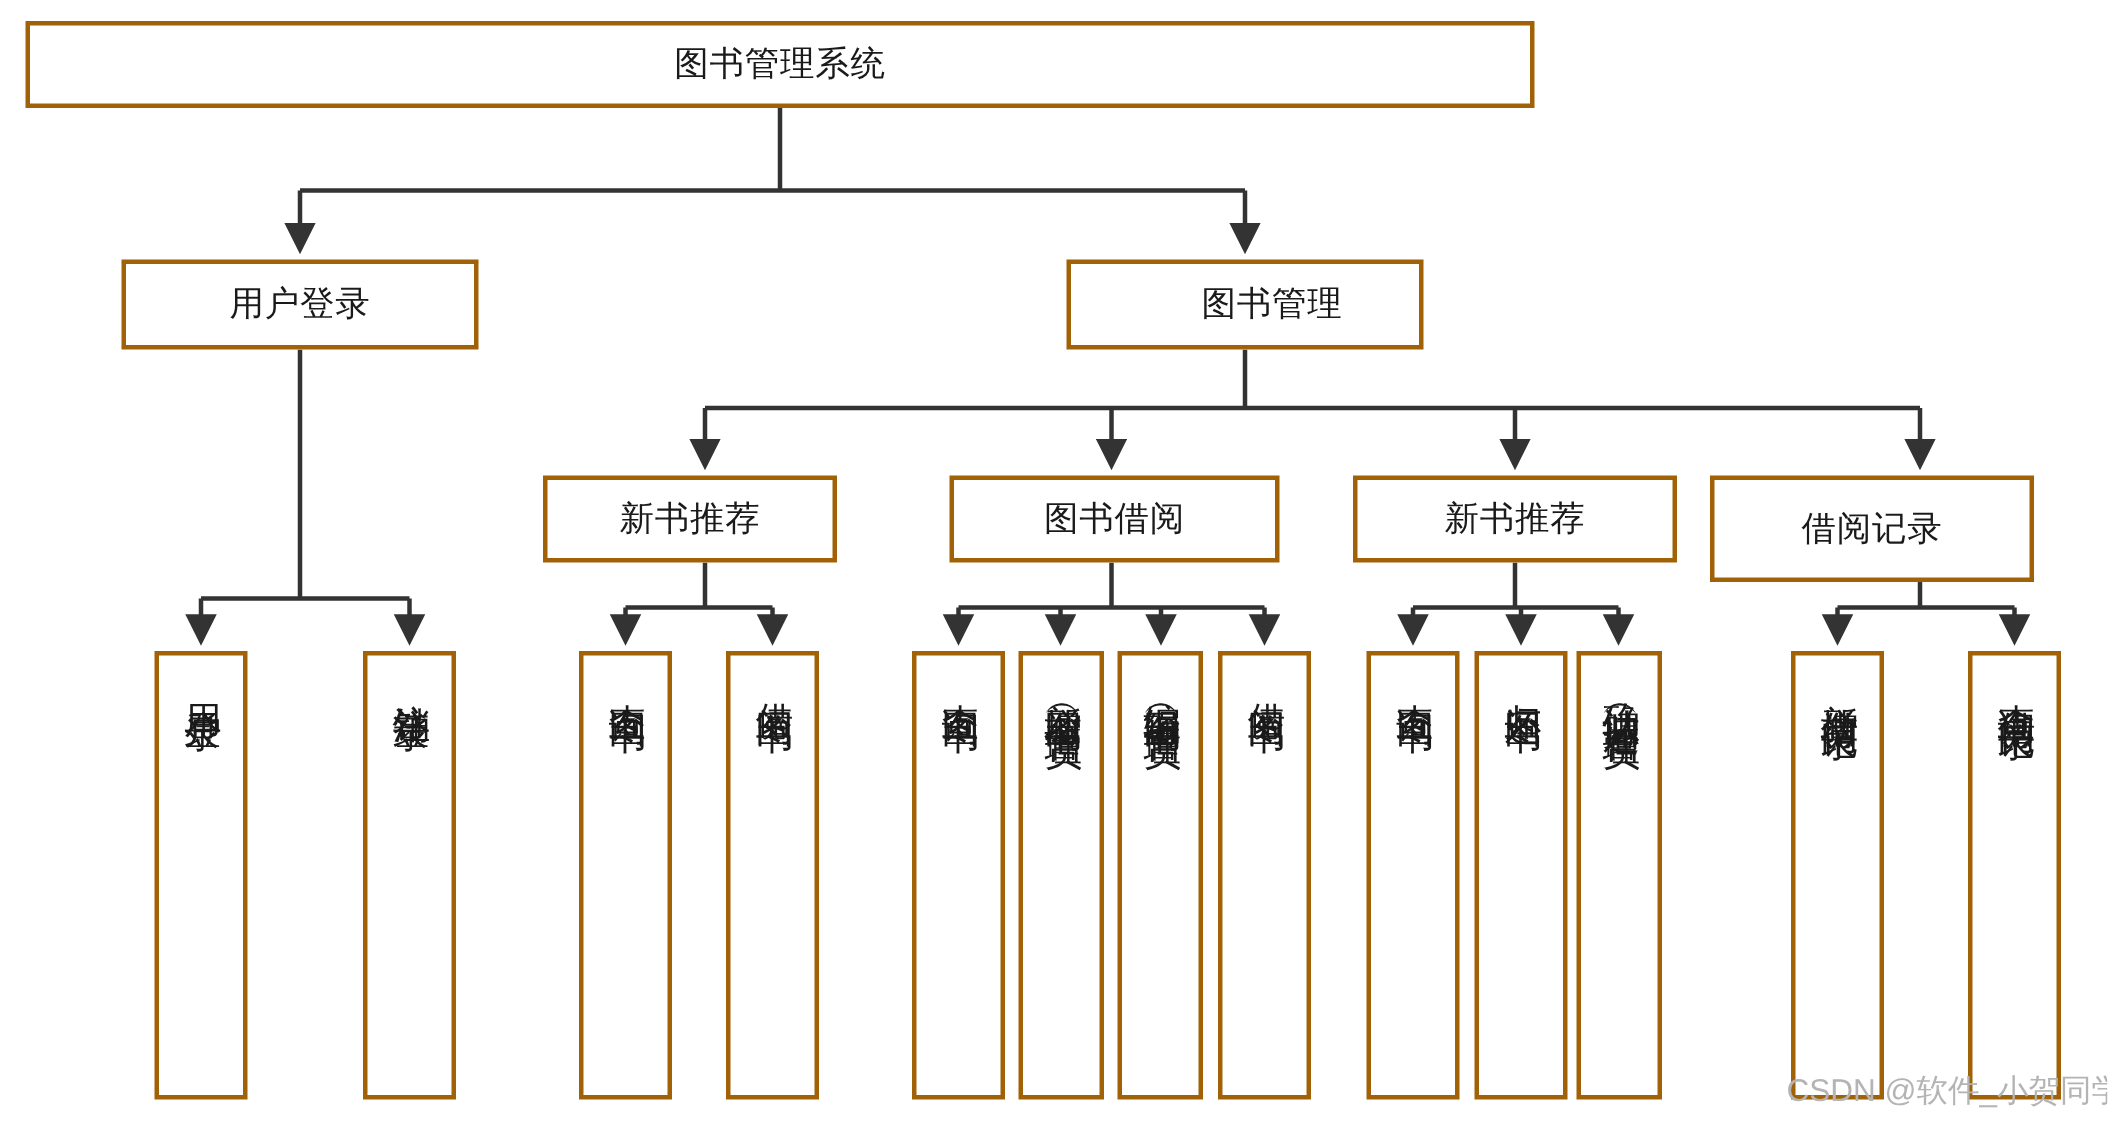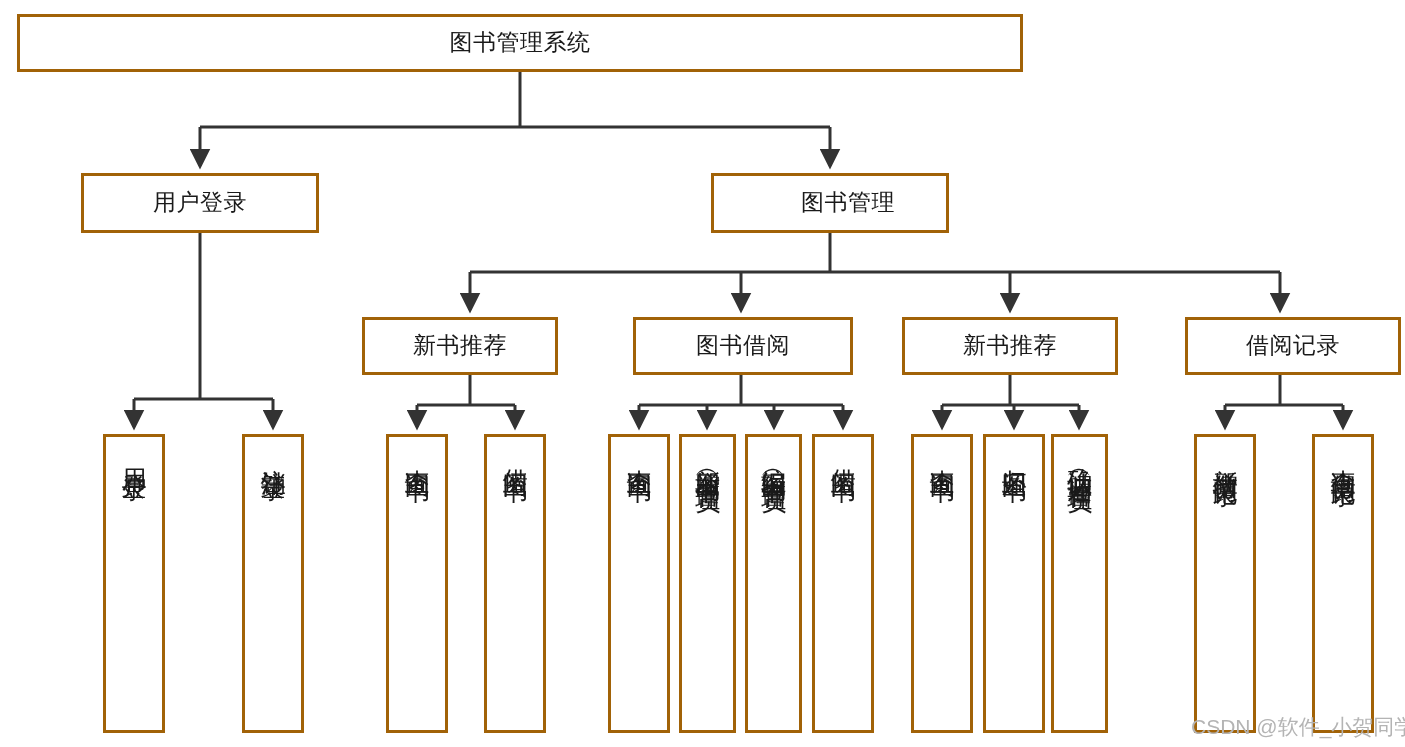--- a/index.html
+++ b/index.html
@@ -132,21 +132,21 @@
 
   <div class="node horiz" style="left:362px; top:317px; width:196px; height:58px;">
     <span class="lbl">新书推荐</span>
   </div>
   <div class="node horiz" style="left:633px; top:317px; width:220px; height:58px;">
     <span class="lbl">图书借阅</span>
   </div>
   <div class="node horiz" style="left:902px; top:317px; width:216px; height:58px;">
     <span class="lbl">新书推荐</span>
   </div>
-  <div class="node horiz" style="left:1185px; top:317px; width:216px; height:58px;">
+  <div class="node horiz" style="left:1140px; top:317px; width:216px; height:71px;">
     <span class="lbl">借阅记录</span>
   </div>
 
   <div class="node vert" style="left:103px; top:434px; width:62px; height:299px;">
     <span class="lbl">用户登录</span>
   </div>
   <div class="node vert" style="left:242px; top:434px; width:62px; height:299px;">
     <span class="lbl">注销登录</span>
   </div>
   <div class="node vert" style="left:386px; top:434px; width:62px; height:299px;">

